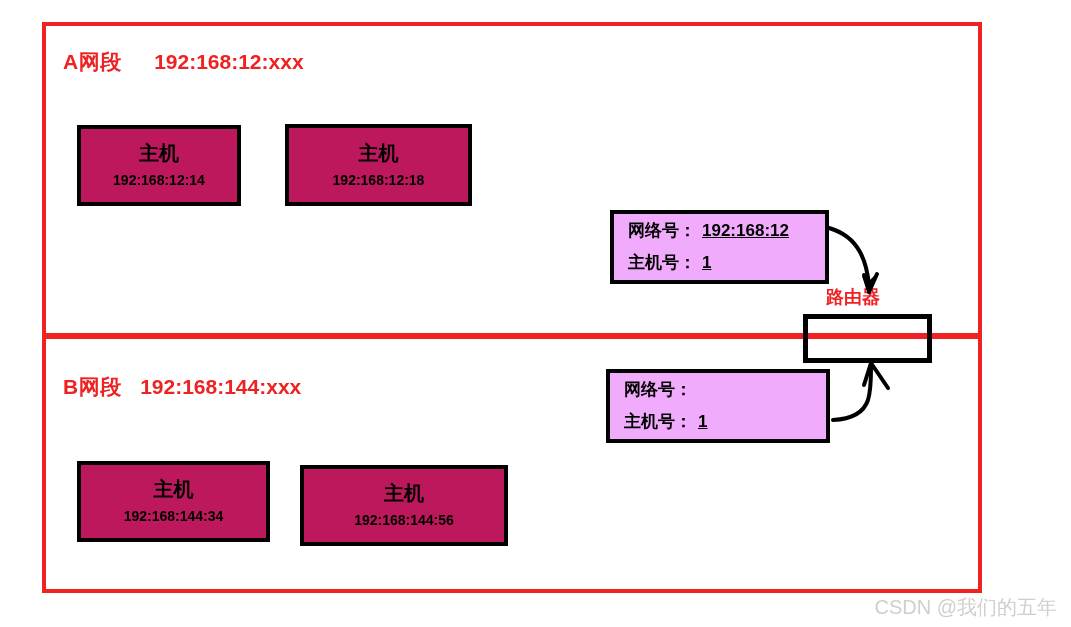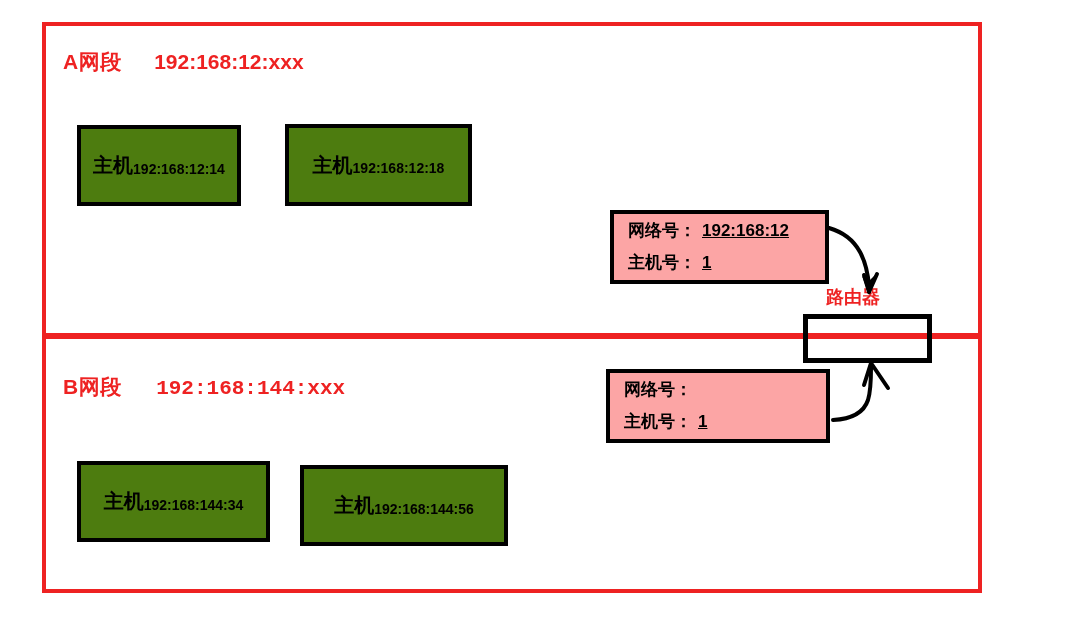--- a/index.html
+++ b/index.html
@@ -39,49 +39,49 @@
   .segment-title {
     position: absolute;
     color: #ee2222;
     font-weight: bold;
     white-space: nowrap;
   }
   .segment-title .seg-name { font-size: 21px; letter-spacing: 0.5px; }
   .segment-title .seg-cidr { font-size: 21px; margin-left: 28px; }
   #title-a { left: 63px; top: 48px; }
   #title-b { left: 63px; top: 373px; }
-  #title-b .seg-cidr { margin-left: 30px; font-family: Liberation Mono, monospace; }
+  #title-b .seg-cidr { margin-left: 14px; }
 
   
   .host-box {
     position: absolute;
     border: 4px solid #000000;
     box-sizing: border-box;
-    background: #4d7c0f;
+    background: #be185d;
     display: flex;
-    flex-direction: row;
+    flex-direction: column;
     align-items: center;
     justify-content: center;
     color: #000000;
     font-weight: bold;
   }
   .host-box .host-title { font-size: 20px; line-height: 1.15; }
   .host-box .host-ip    { font-size: 14px; line-height: 1.15; margin-top: 7px; }
 
   #host-a1 { left: 77px;  top: 125px; width: 164px; height: 81px; }
   #host-a2 { left: 285px; top: 124px; width: 187px; height: 82px; }
   #host-b1 { left: 77px;  top: 461px; width: 193px; height: 81px; }
   #host-b2 { left: 300px; top: 465px; width: 208px; height: 81px; }
 
   
   .info-box {
     position: absolute;
     border: 4px solid #000000;
     box-sizing: border-box;
-    background: #fca5a5;
+    background: #f0abfc;
     color: #000000;
     font-weight: bold;
     font-size: 17px;
     padding: 9px 14px 9px 14px;
     display: flex;
     flex-direction: column;
     justify-content: center;
   }
   .info-box .info-row {
     display: flex;
@@ -206,14 +206,15 @@
       <path d="M 869 292 L 877 274" stroke="#000000" stroke-width="4" fill="none" stroke-linecap="round"></path>
     </g>
 
     <g>
       <path d="M 833 420 C 852 419, 864 412, 868 400 C 871 390, 871 378, 871 368" stroke="#000000" stroke-width="4" fill="none" stroke-linecap="round"></path>
       <path d="M 871 363 L 864 385" stroke="#000000" stroke-width="4" fill="none" stroke-linecap="round"></path>
       <path d="M 871 363 L 888 388" stroke="#000000" stroke-width="4" fill="none" stroke-linecap="round"></path>
     </g>
   </svg>
 
+  <div id="watermark">CSDN @我们的五年</div>
 
 </div>
 
 </body></html>

